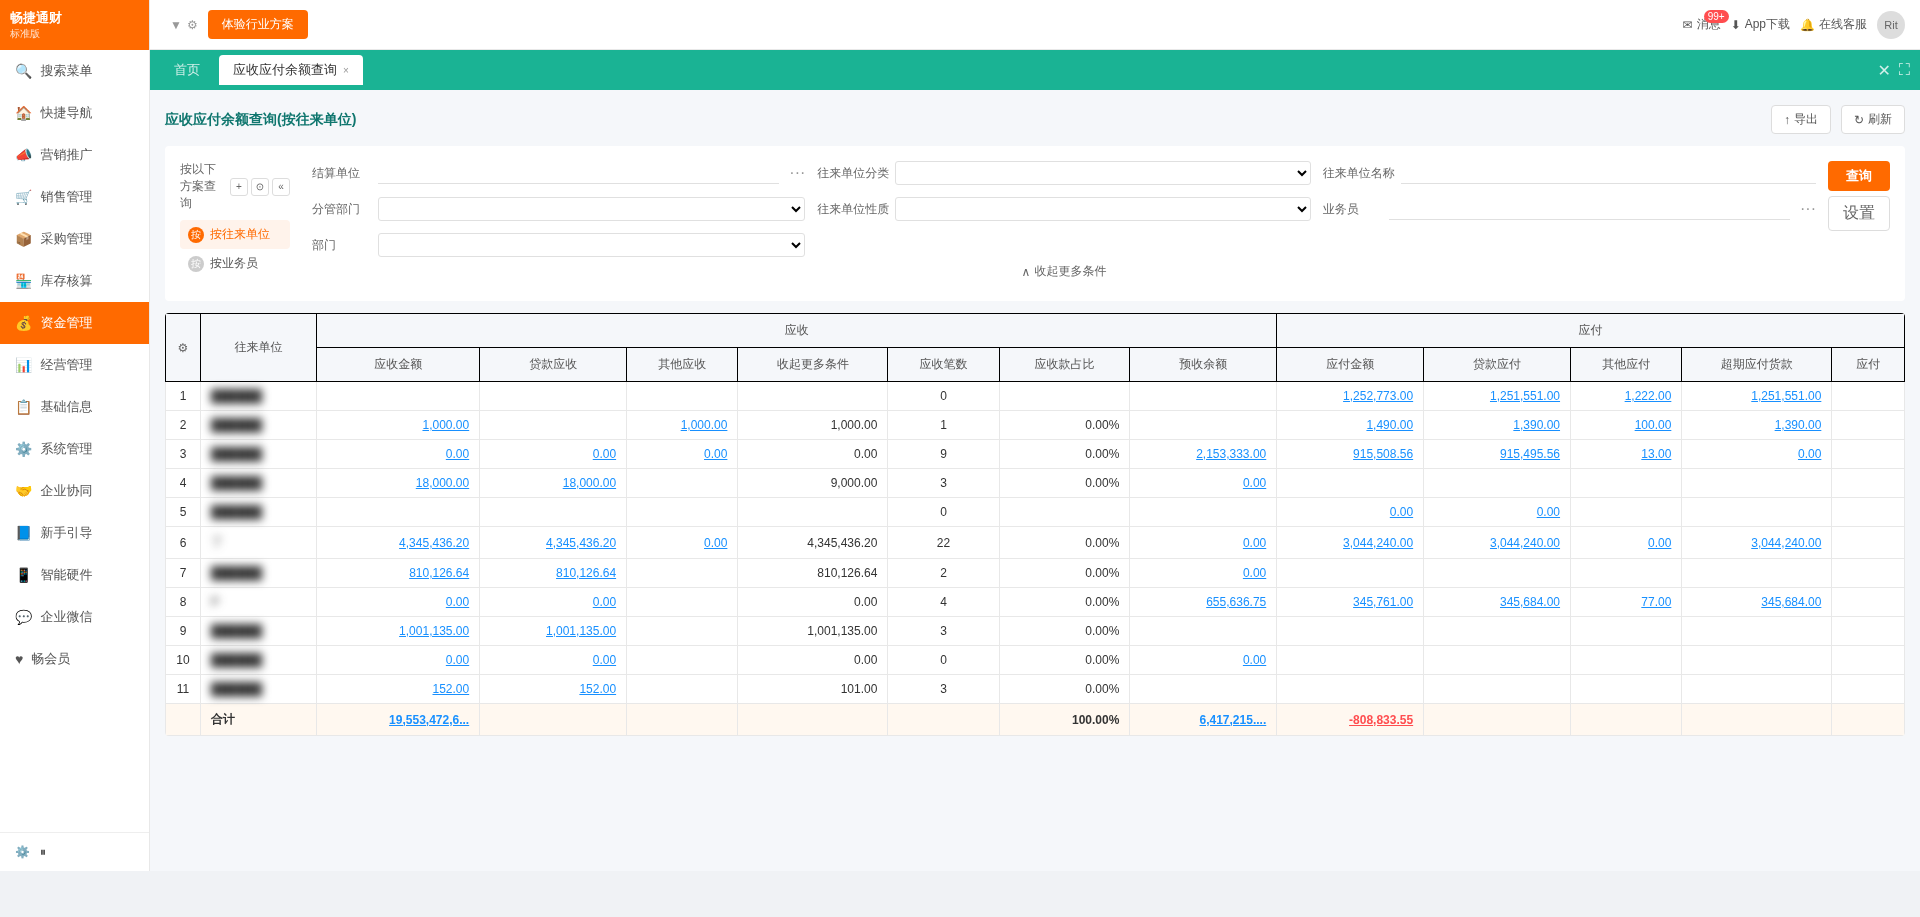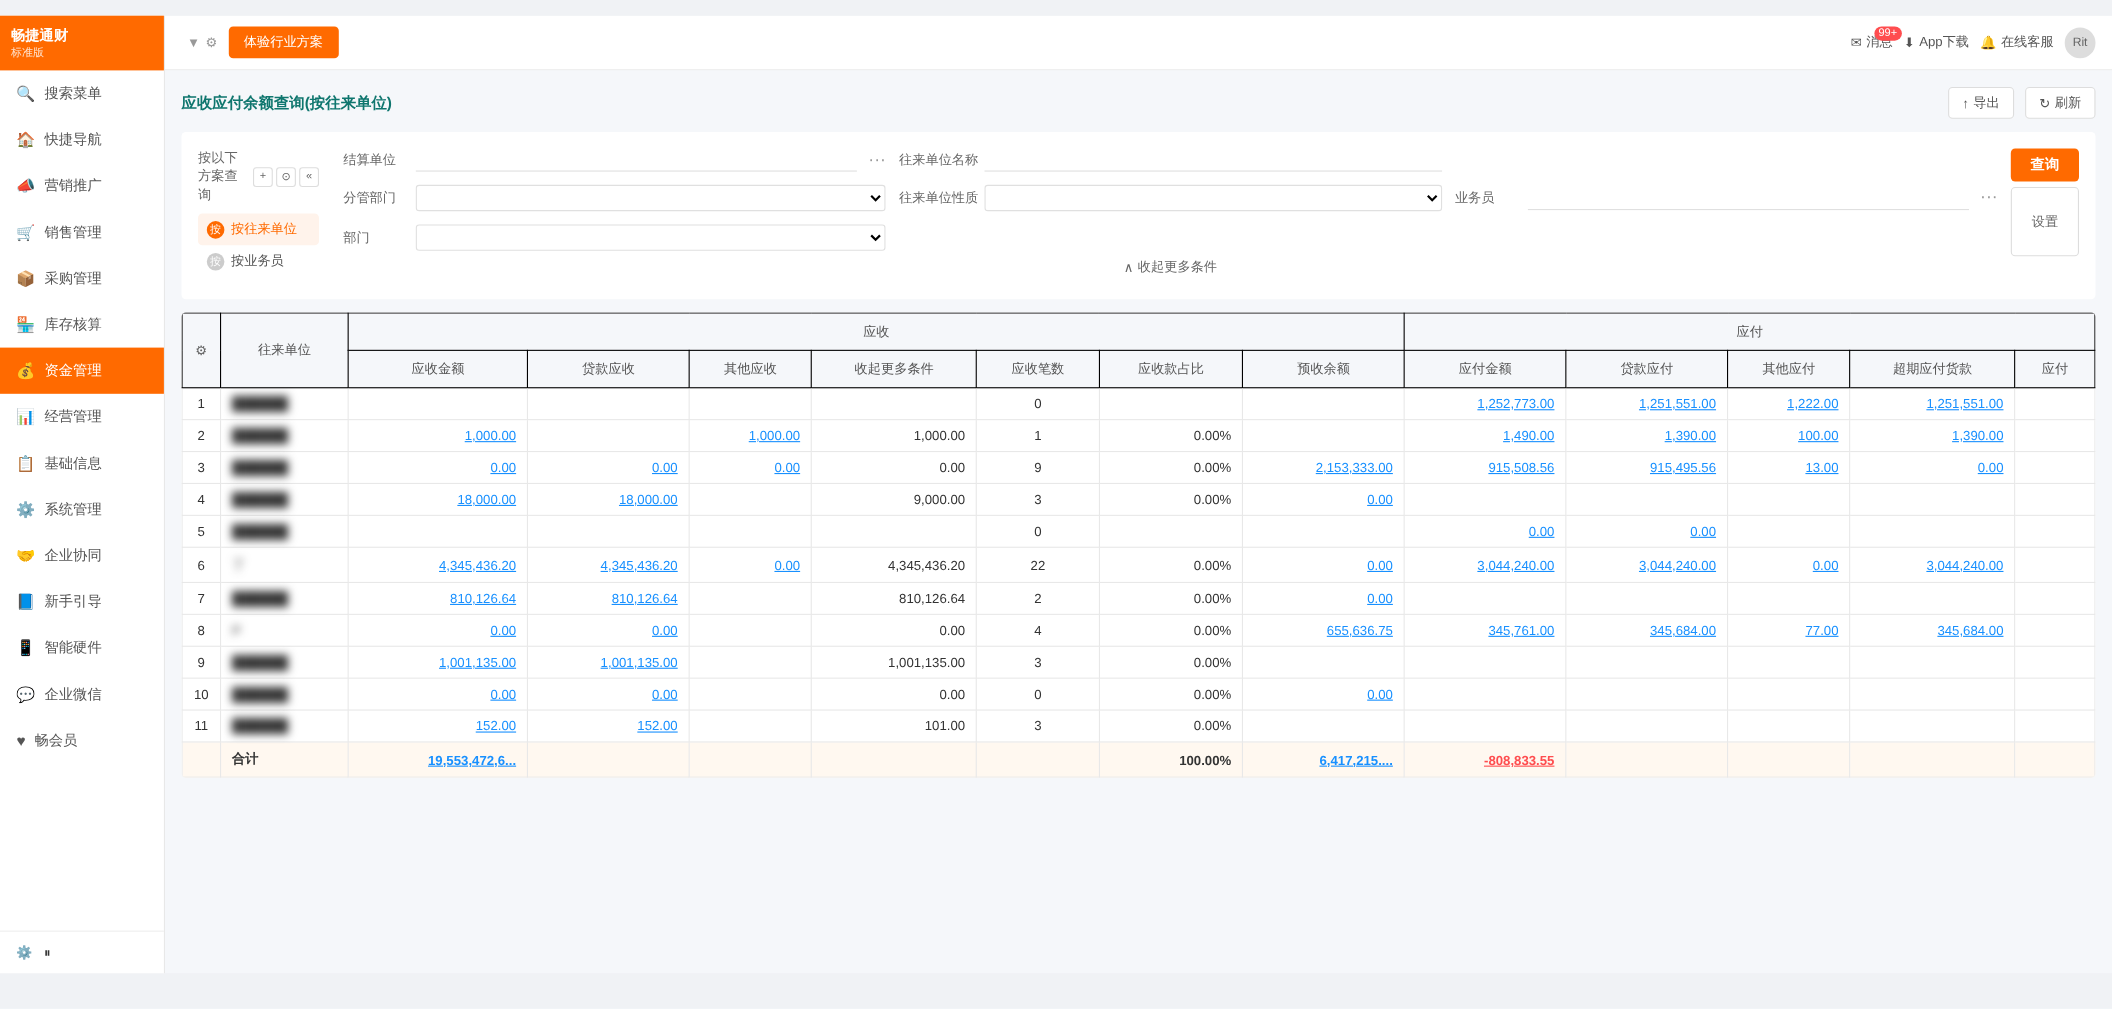--- a/index.html
+++ b/index.html
@@ -1,19 +1,19 @@
 <!DOCTYPE html>
 <html><head>
   <meta charset="utf-8">
   <style>
     * { box-sizing: border-box; margin: 0; padding: 0; }
     body { font-family: 'Microsoft YaHei', Arial, sans-serif; font-size: 12px; background: #f0f2f5; color: #333; overflow: hidden; }
 
     
-    .app-container { display: flex; width: 1920px; height: 871px; overflow: hidden; margin-top: 14px; }
+    .app-container { display: flex; width: 1920px; height: 871px; overflow: hidden; }
 
     
     .sidebar { width: 150px; background: #fff; display: flex; flex-direction: column; border-right: 1px solid #e8e8e8; flex-shrink: 0; }
     .sidebar-logo { height: 50px; background: #ff6a00; display: flex; align-items: center; padding: 0 10px; }
     .sidebar-logo-text { color: #fff; font-size: 13px; font-weight: bold; }
     .sidebar-logo-sub { color: rgba(255,255,255,0.8); font-size: 10px; }
     .sidebar-item { display: flex; align-items: center; padding: 12px 15px; cursor: pointer; color: #555; gap: 8px; }
     .sidebar-item.active { background: #ff6a00; color: #fff; border-radius: 0; }
     .sidebar-item .icon { font-size: 14px; }
     .sidebar-item .label { font-size: 13px; }
@@ -51,21 +51,21 @@
     .btn-outline { border: 1px solid #ddd; background: #fff; padding: 5px 12px; border-radius: 4px; cursor: pointer; font-size: 12px; color: #555; display: flex; align-items: center; gap: 4px; }
 
     
     .filter-panel { background: #fff; border-radius: 4px; padding: 15px; margin-bottom: 12px; }
     .filter-dots { color: #999; font-size: 16px; cursor: pointer; margin-left: 4px; }
     .filter-collapse { display: flex; align-items: center; justify-content: center; padding: 6px; color: #666; cursor: pointer; font-size: 12px; gap: 4px; }
 
     
     .query-actions { display: flex; flex-direction: column; gap: 5px; }
     .btn-query { background: #ff6a00; color: #fff; border: none; padding: 6px 18px; border-radius: 4px; cursor: pointer; font-size: 13px; font-weight: bold; }
-    .btn-settings { background: #fff; color: #666; border: 1px solid #ddd; padding: 22px 14px; border-radius: 4px; cursor: pointer; font-size: 12px; }
+    .btn-settings { background: #fff; color: #666; border: 1px solid #ddd; padding: 6px 14px; border-radius: 4px; cursor: pointer; font-size: 16px; }
 
     
     .scheme-panel { width: 120px; flex-shrink: 0; padding-right: 10px; }
     .scheme-header { display: flex; align-items: center; gap: 5px; margin-bottom: 8px; }
     .scheme-title { font-size: 12px; color: #666; }
     .scheme-actions { display: flex; gap: 3px; }
     .scheme-action-btn { width: 18px; height: 18px; border: 1px solid #ddd; border-radius: 3px; display: flex; align-items: center; justify-content: center; cursor: pointer; font-size: 10px; color: #666; background: #fff; }
     .scheme-item { display: flex; align-items: center; gap: 6px; padding: 6px 8px; border-radius: 4px; cursor: pointer; font-size: 12px; color: #555; }
     .scheme-item.active { background: #fff3eb; color: #ff6a00; }
     .scheme-item-icon { width: 16px; height: 16px; border-radius: 50%; display: flex; align-items: center; justify-content: center; font-size: 10px; }
@@ -194,20 +194,33 @@
           <span>在线客服</span>
         </div>
         <div class="topbar-right-item">
           <div class="user-avatar">
             <span>Rit</span>
           </div>
         </div>
       </div>
     </div>
 
+    <div class="tab-bar">
+      <div class="tab-item">
+        <span>首页</span>
+      </div>
+      <div class="tab-item active">
+        <span>应收应付余额查询</span>
+        <span class="close-btn">×</span>
+      </div>
+      <div class="tab-bar-controls">
+        <span class="tab-bar-ctrl-btn">✕</span>
+        <span class="tab-bar-ctrl-btn">⛶</span>
+      </div>
+    </div>
 
     <div class="page-content">
       <div class="page-inner">
 
         <div class="page-header">
           <h2 class="page-title">应收应付余额查询(按往来单位)</h2>
           <div class="page-header-actions">
             <button class="btn-outline">
               <span>↑</span>
               <span>导出</span>
@@ -241,20 +254,24 @@
               </div>
             </div>
 
             <div style="flex:1;">
 
               <div class="filter-grid" style="margin-bottom:12px;">
                 <div class="filter-grid-item">
                   <label>结算单位</label>
                   <input class="fi" type="text" style="">
                   <span class="filter-dots">···</span>
+                </div>
+                <div class="filter-grid-item">
+                  <label>往来单位分类</label>
+                  <select class="fs"></select>
                 </div>
                 <div class="filter-grid-item">
                   <label>往来单位名称</label>
                   <input class="fi" type="text" style="">
                 </div>
               </div>
 
               <div class="filter-grid" style="margin-bottom:12px;">
                 <div class="filter-grid-item">
                   <label>分管部门</label>

